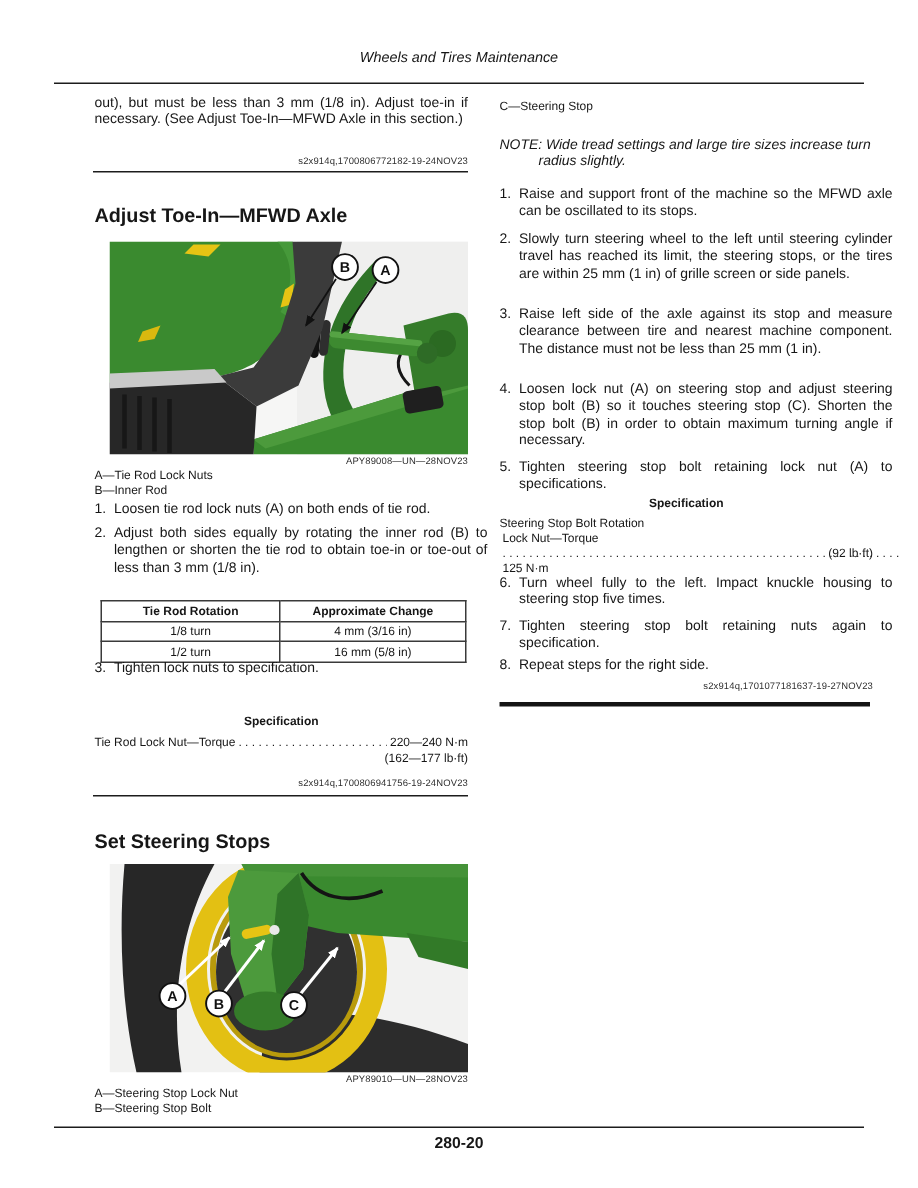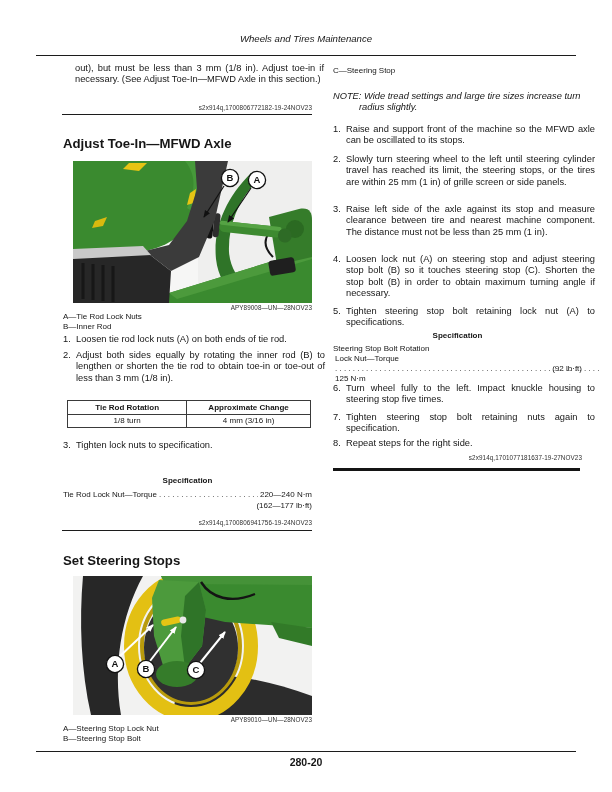--- a/index.html
+++ b/index.html
@@ -36,21 +36,21 @@
   table.spec-table th{font-weight:bold;}
   figure{margin:0;padding:0;}
   p{margin:0;}
 </style>
 </head>
 <body>
 
 <div class="abs page-header-title" style="left:36px;right:36px;top:33px;">Wheels and Tires Maintenance</div>
 <div class="abs rule" style="left:36px;width:540px;top:55px;"></div>
 
-<p class="abs body-text" style="left:63px;width:249px;top:63px;margin-left:12px;">out), but must be less than 3 mm (1/8 in). Adjust toe-in if necessary. (See Adjust Toe-In—MFWD Axle in this section.)</p>
+<p class="abs body-text" style="left:63px;width:249px;top:63px;">out), but must be less than 3 mm (1/8 in). Adjust toe-in if necessary. (See Adjust Toe-In—MFWD Axle in this section.)</p>
 <div class="abs code" style="left:63px;width:249px;top:104px;">s2x914q,1700806772182-19-24NOV23</div>
 <div class="abs rule" style="left:62px;width:250px;top:114px;"></div>
 
 <div class="abs h1" style="left:63px;width:249px;top:136px;">Adjust Toe-In—MFWD Axle</div>
 
 <figure class="abs" style="left:73px;top:161px;width:239px;height:142px;">
   <svg width="239" height="142" viewBox="0 0 239 142">
     <defs>
       <marker id="m1" markerWidth="9" markerHeight="8" refX="6.5" refY="3" orient="auto" markerUnits="userSpaceOnUse">
         <path d="M0,0 L7.5,3 L0,6 Z" fill="#111"></path>
@@ -127,20 +127,24 @@
     <tr>
       <th style="width:47%;">Tie Rod Rotation</th>
       <th>Approximate Change</th>
     </tr>
   </thead>
   <tbody>
     <tr>
       <td>1/8 turn</td>
       <td>4 mm (3/16 in)</td>
     </tr>
+    <tr>
+      <td>1/2 turn</td>
+      <td>16 mm (5/8 in)</td>
+    </tr>
   </tbody>
 </table>
 
 <p class="abs body-text step" style="left:63px;width:249px;top:440px;">
   <span class="num">3.</span><span>Tighten lock nuts to specification.</span>
 </p>
 
 <div class="abs spec-title" style="left:63px;width:249px;top:476px;">Specification</div>
 <div class="abs spec-row" style="left:63px;width:249px;top:490px;">
   <span class="lbl">Tie Rod Lock Nut—Torque</span>

